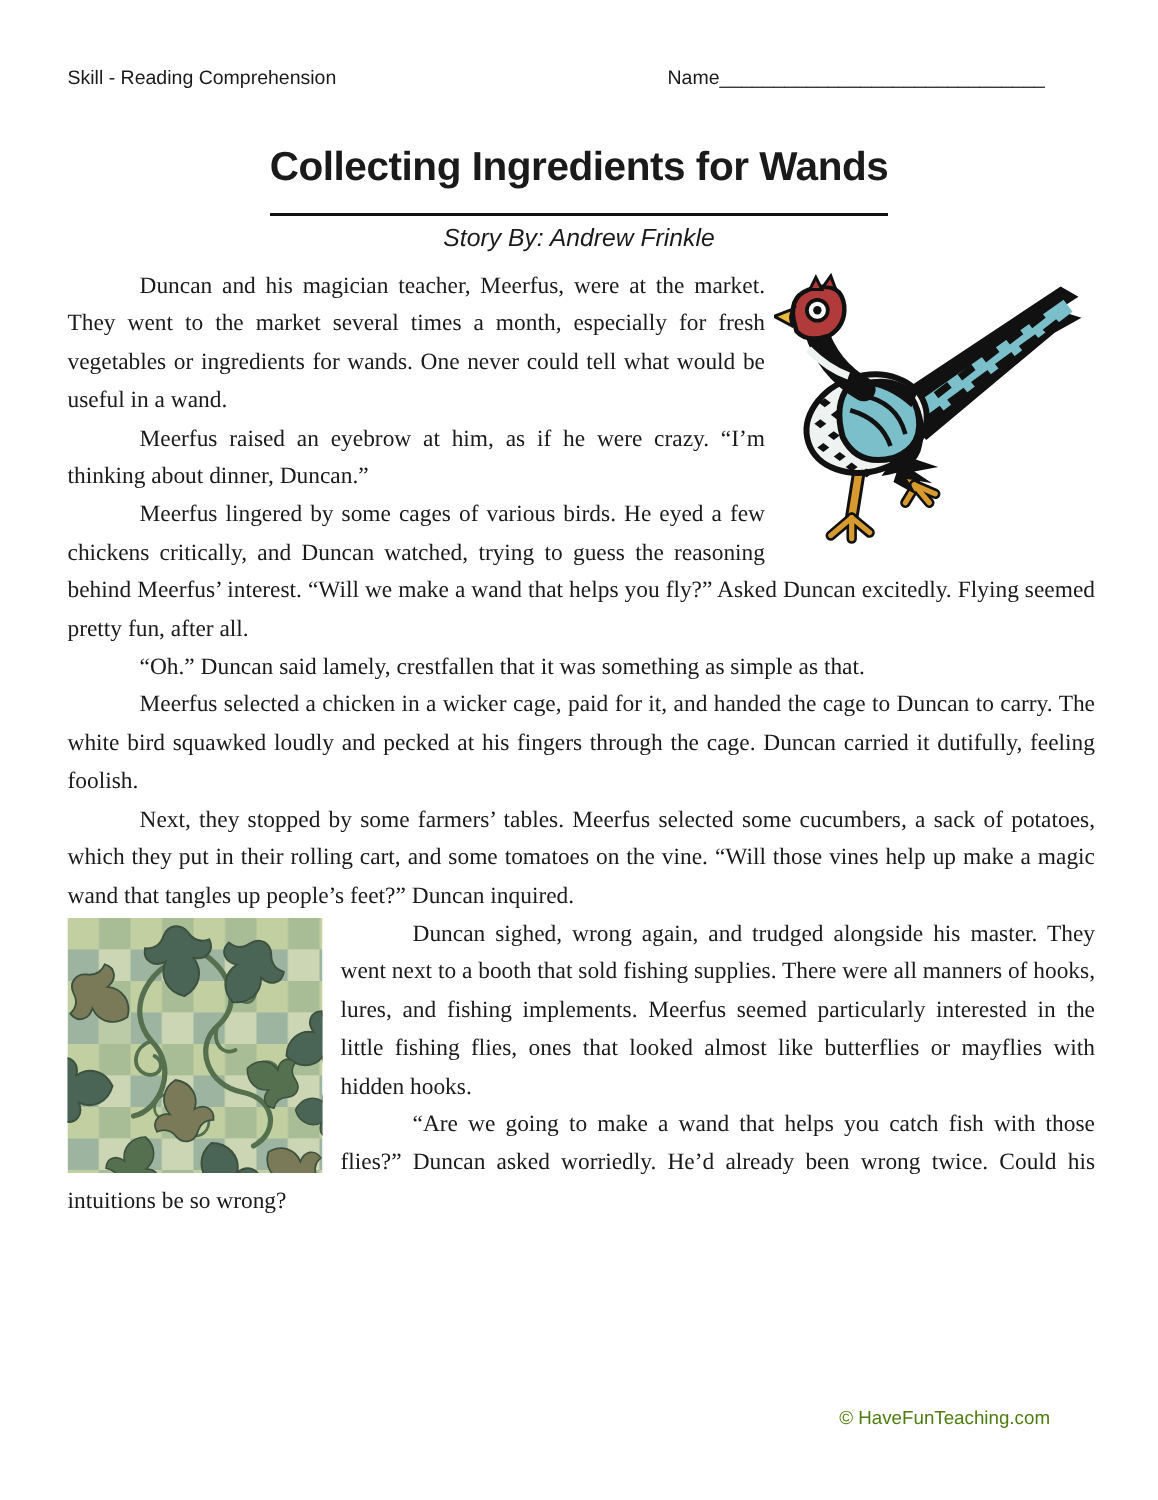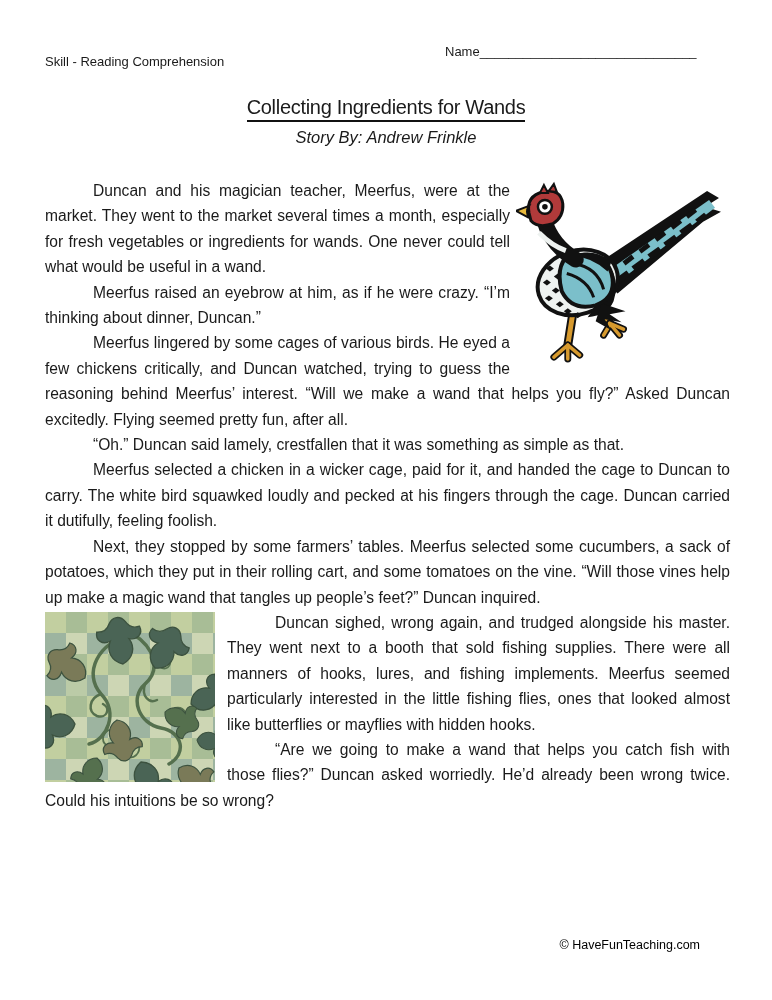--- a/index.html
+++ b/index.html
@@ -3,36 +3,36 @@
 <meta charset="utf-8">
 <style>
   * { margin:0; padding:0; box-sizing:border-box; }
   html,body { background:#e8e8e8; }
   .page {
     width:772px; height:1000px; margin:0 auto; background:#ffffff;
     position:relative; overflow:hidden;
     font-family:"Liberation Sans", sans-serif; color:#1a1a1a;
   }
   .header-row { position:absolute; top:44px; left:45px; right:45px; height:20px; font-size:13px; }
-  .skill-label { position:absolute; left:0; top:10px; }
+  .skill-label { position:absolute; left:0; top:0; }
   .name-wrap  { position:absolute; left:400px; top:0; white-space:nowrap;text-align:right; }
   .title-block { position:absolute; top:96px; left:0; right:0; text-align:center; }
   .page-title {
-    display:inline-block; font-size:20px; font-weight:normal;
-    border-bottom:2.5px solid #111; padding-bottom:1px; letter-spacing:-0.3px;
+    display:inline-block; font-size:27px; font-weight:bold;
+    border-bottom:2.5px solid #111; padding-bottom:15px; letter-spacing:-0.3px;
   }
   .page-subtitle { margin-top:6px; font-size:16.5px;font-style:italic; }
   .story {
     position:absolute; top:178px; left:45px; width:685px;
     font-size:15.6px; line-height:25.4px; text-align:justify;
   }
-  .story p { text-indent:48px; }
+  .story p { text-indent:48px;font-family:Liberation Serif, serif; }
   .float-bird { float:right; width:214px; height:192px; margin:0 0 6px 6px; }
   .float-vine { float:left; width:170px; height:170px; margin:2px 12px 4px 0; }
-  .footer { position:absolute; top:938px; right:72px; font-size:12.5px; color:#000000; }
+  .footer { position:absolute; top:938px; right:72px; font-size:12.5px; color:#4d7c0f; }
   svg { display:block; }
 </style>
 </head>
 <body>
 
 <div class="page">
 
   <div class="header-row">
     <span class="skill-label">Skill - Reading Comprehension</span>
     <span class="name-wrap"><span>Name</span><span>______________________________</span></span>

